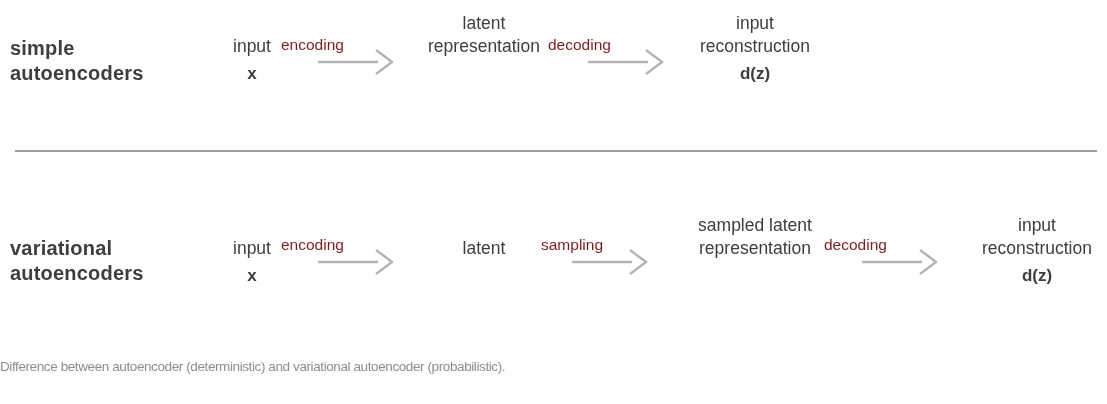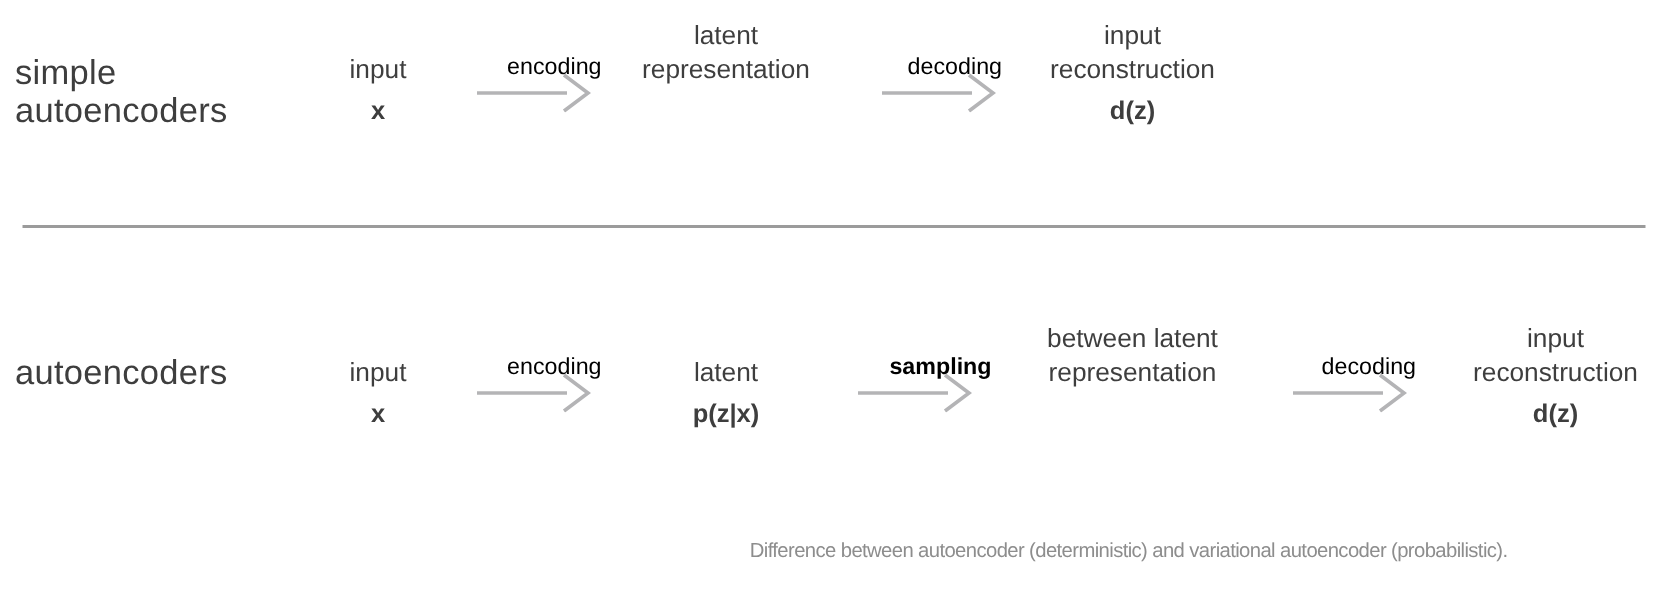--- a/index.html
+++ b/index.html
@@ -8,22 +8,22 @@
     width: 1107px;
     height: 404px;
     background: #ffffff;
     font-family: "Liberation Sans", "DejaVu Sans", sans-serif;
     overflow: hidden;
   }
   .row-label {
     position: absolute;
     left: 10px;
     width: 210px;
-    font-size: 23px;
-    font-weight: normal;
+    font-size: 20px;
+    font-weight: bold;
     color: #3e3e3e;
     line-height: 25px;
     letter-spacing: 0.2px;
   }
   .row-label.r1 { top: 36px; }
   .row-label.r2 { top: 236px; }
 
   .node {
     position: absolute;
     width: 240px;
@@ -45,60 +45,60 @@
     position: absolute;
     top: 55px; left: 0; right: 0;
     font-size: 17px;
     font-weight: bold;
     color: #3e3e3e;
     line-height: 22px;
   }
   .arrow-label {
     position: absolute;
     width: 120px;
-    text-align: right;
+    text-align: left;
     font-size: 15.5px;
-    color: #000000;
+    color: #7f1d1d;
     line-height: 19px;
   }
   .arrow-svg { position: absolute; width: 80px; height: 28px; }
   .arrow-svg line, .arrow-svg polyline { stroke: #b4b4b6; stroke-width: 2.4; fill: none; }
 
   .divider {
     position: absolute;
     top: 150px; left: 15px;
     width: 1082px; height: 2px;
     background: #9b9b9b;
   }
   .caption {
     position: absolute;
     top: 359px; left: 0;
     width: 1005px;
-    text-align: right;
+    text-align: left;
     font-size: 13.5px;
     letter-spacing: -0.4px;
     color: #8d8d8d;
   }
 
   
   .n-r1-input  { left: 132px; top: 8px; }
   .n-r1-latent { left: 364px; top: 8px; }
   .n-r1-recon  { left: 635px; top: 8px; }
   .al-r1-enc { left: 281px; top: 35px; }
   .al-r1-dec { left: 548px; top: 35px; }
   .as-r1-enc { left: 316px; top: 47px; }
   .as-r1-dec { left: 586px; top: 47px; }
 
   
   .n-r2-input   { left: 132px; top: 210px; }
   .n-r2-latent  { left: 364px; top: 210px; }
   .n-r2-sampled { left: 635px; top: 210px; }
   .n-r2-recon   { left: 917px; top: 210px; }
   .al-r2-enc  { left: 281px; top: 235px; }
-  .al-r2-samp { left: 541px; top: 235px; font-weight: bold; }
+  .al-r2-samp { left: 541px; top: 235px; }
   .al-r2-dec  { left: 824px; top: 235px; }
   .as-r2-enc  { left: 316px; top: 247px; }
   .as-r2-samp { left: 570px; top: 247px; }
   .as-r2-dec  { left: 860px; top: 247px; }
 </style>
 </head>
 <body>
 
 <div class="canvas">
 
@@ -138,20 +138,21 @@
     <div class="titles">
       <div>input</div>
       <div>reconstruction</div>
     </div>
     <div class="formula">d(z)</div>
   </div>
 
   <div class="divider"></div>
 
   <div class="row-label r2">
+    <div>variational</div>
     <div>autoencoders</div>
   </div>
 
   <div class="node n-r2-input">
     <div class="titles">
       <div>input</div>
       <div></div>
     </div>
     <div class="formula">x</div>
   </div>
@@ -159,32 +160,31 @@
   <div class="arrow-label al-r2-enc">encoding</div>
   <svg class="arrow-svg as-r2-enc" viewBox="0 0 80 28">
     <line x1="2" y1="15" x2="62" y2="15"></line>
     <polyline points="60,3 76,15 60,27"></polyline>
   </svg>
 
   <div class="node n-r2-latent">
     <div class="titles">
       <div>latent</div>
     </div>
-    <div class="formula">p(z|x)</div>
   </div>
 
   <div class="arrow-label al-r2-samp">sampling</div>
   <svg class="arrow-svg as-r2-samp" viewBox="0 0 80 28">
     <line x1="2" y1="15" x2="62" y2="15"></line>
     <polyline points="60,3 76,15 60,27"></polyline>
   </svg>
 
   <div class="node n-r2-sampled">
     <div class="titles">
-      <div>between latent</div>
+      <div>sampled latent</div>
       <div>representation</div>
     </div>
   </div>
 
   <div class="arrow-label al-r2-dec">decoding</div>
   <svg class="arrow-svg as-r2-dec" viewBox="0 0 80 28">
     <line x1="2" y1="15" x2="62" y2="15"></line>
     <polyline points="60,3 76,15 60,27"></polyline>
   </svg>
 

